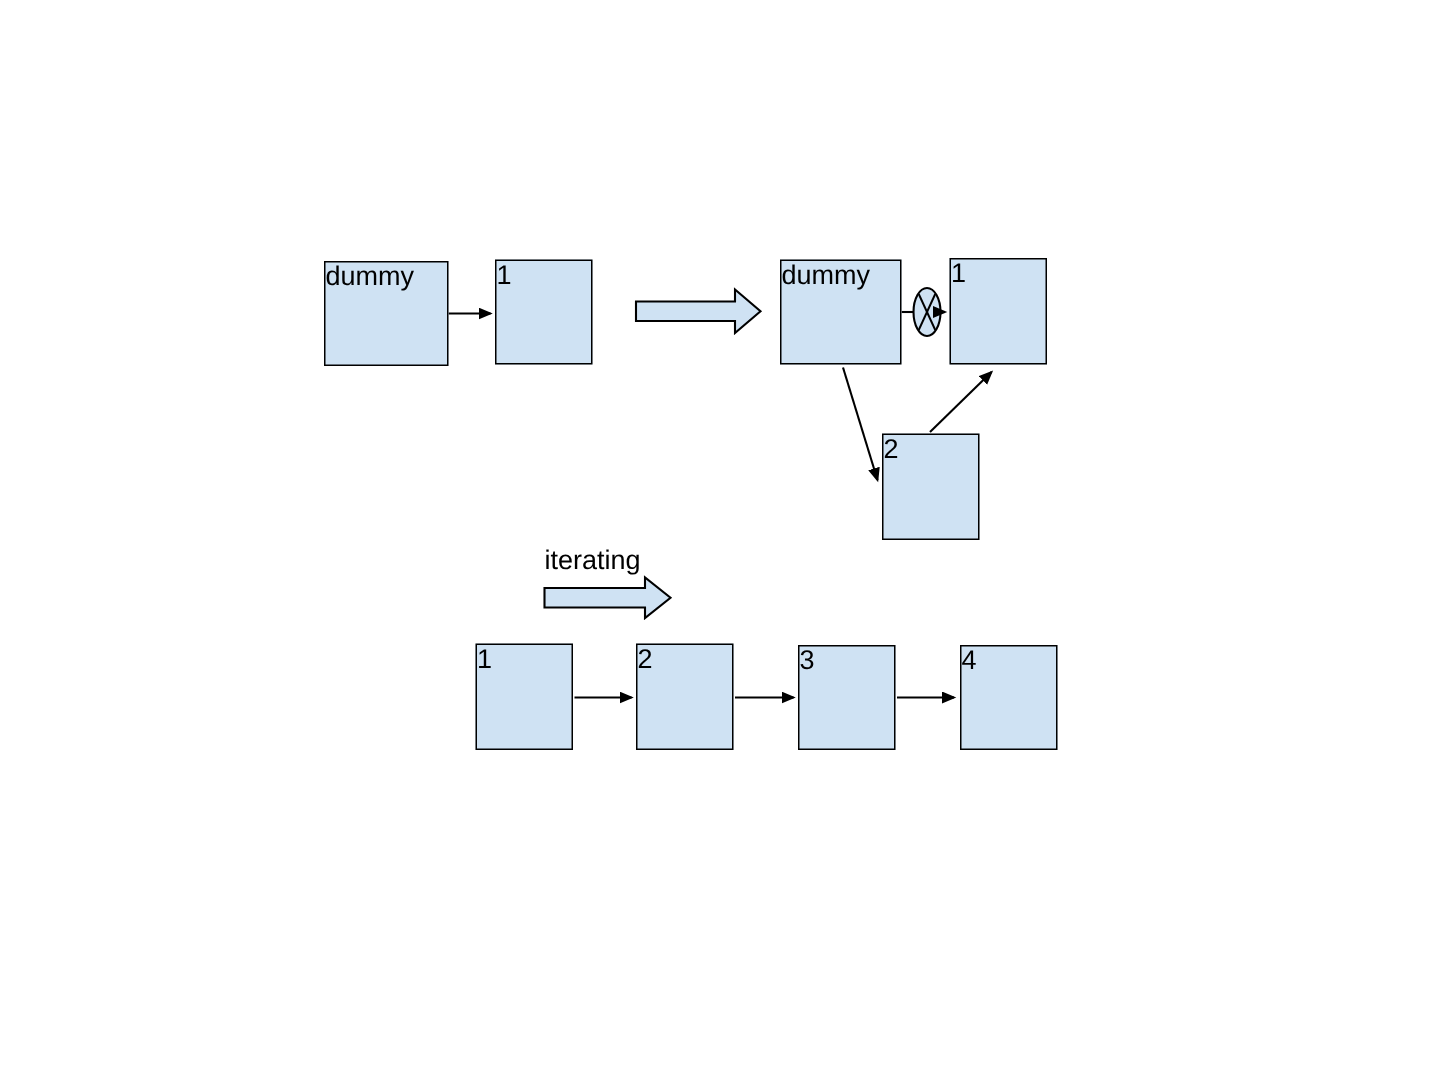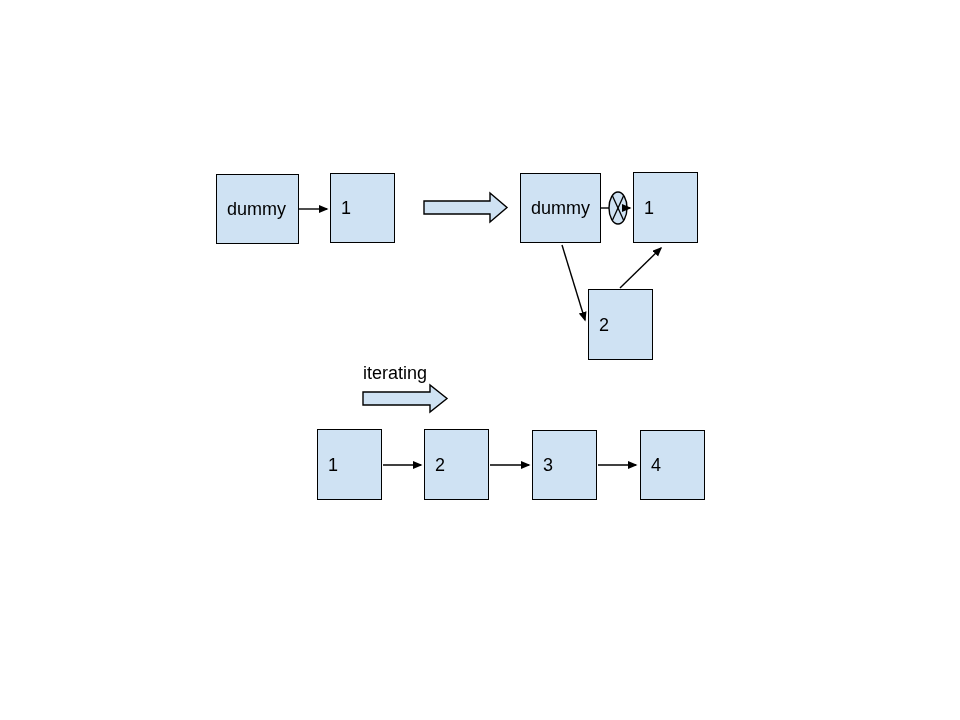--- a/index.html
+++ b/index.html
@@ -22,22 +22,20 @@
     width: 960px;
     height: 720px;
     pointer-events: none;
   }
   .node {
     position: absolute;
     box-sizing: border-box;
     background: var(--node-fill, #cfe2f3);
     border: 1.5px solid var(--node-border, #000000);
     display: flex;
-    align-items: center;
-    padding-left: 10px;
   }
   .node-label {
     font-size: 18px;
     color: var(--label-color, #000000);
     line-height: 1;
     white-space: nowrap;
   }
   .free-label {
     position: absolute;
     font-size: 18px;

